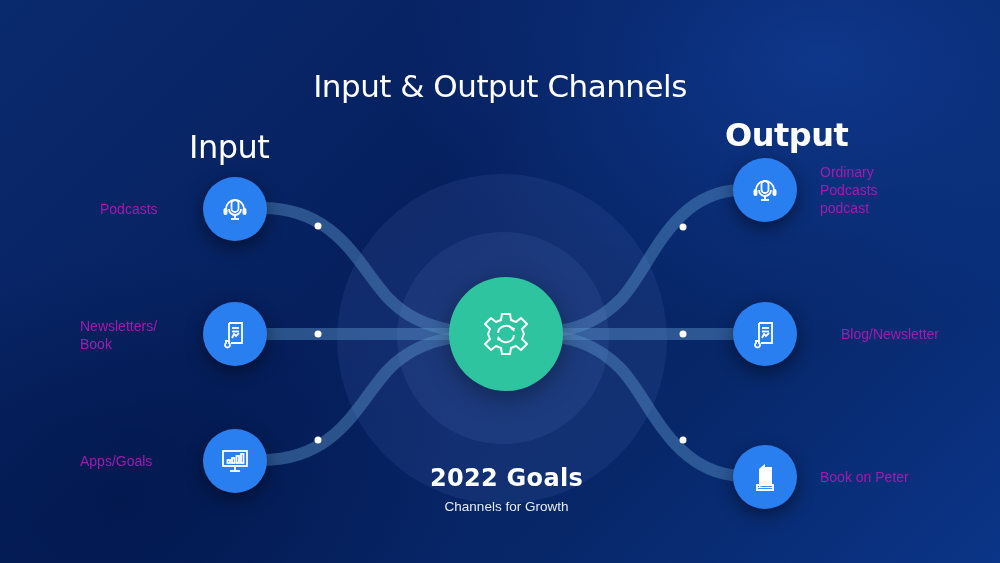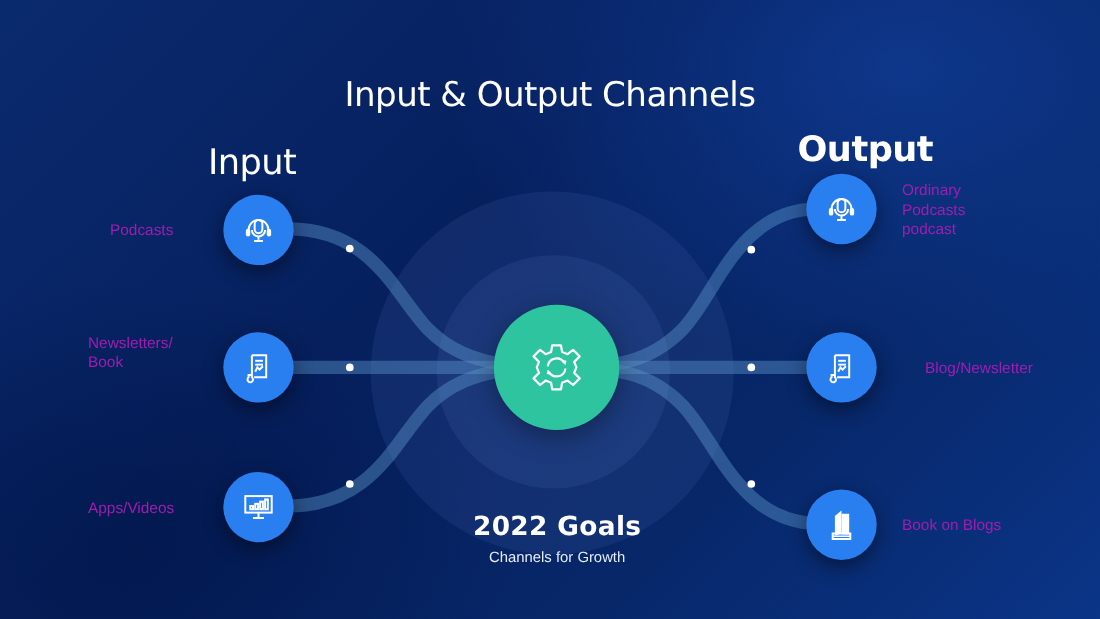--- a/index.html
+++ b/index.html
@@ -124,25 +124,25 @@
         <line x1="10" y1="24" x2="20" y2="24"></line>
         <rect x="7.5" y="13" width="2.5" height="3"></rect>
         <rect x="12" y="11" width="2.5" height="5"></rect>
         <rect x="16.5" y="9" width="2.5" height="7"></rect>
         <rect x="21" y="7" width="2.5" height="9"></rect>
       </g>
     </svg>
   </div>
 
   <div class="label right" style="left:100px;top:160px;width:80px;">Podcasts</div>
-  <div class="label right" style="left:80px;top:262px;width:100px;">
+  <div class="label right" style="left:80px;top:277px;width:100px;">
     <div>Newsletters/</div>
     <div>Book</div>
   </div>
-  <div class="label right" style="left:80px;top:412px;width:100px;">Apps/Videos</div>
+  <div class="label right" style="left:80px;top:412px;width:100px;">Apps/Goals</div>
 
   <div class="hub">
     <svg width="50" height="50" viewBox="0 0 50 50">
       <g fill="none" stroke="#fff" stroke-width="2" stroke-linejoin="round">
         <path d="M21,5 H29 L30,11 L35,13 L40,9 L46,15 L41,20 L43,25 L41,30 L46,35 L40,41 L35,37 L30,39 L29,45 H21 L20,39 L15,37 L10,41 L4,35 L9,30 L7,25 L9,20 L4,15 L10,9 L15,13 L20,11 Z"></path>
         <path d="M17,24 A8,8 0 0 1 32,21"></path>
         <path d="M33,26 A8,8 0 0 1 18,29"></path>
       </g>
       <g fill="#fff">
         <path d="M29,18 L34,19 L33,23 Z"></path>
@@ -186,15 +186,15 @@
       <line x1="6" y1="26.5" x2="22" y2="26.5" stroke="#fff" stroke-width="1.2"></line>
     </svg>
   </div>
 
   <div class="label left" style="left:820px;top:123px;width:120px;">
     <div>Ordinary</div>
     <div>Podcasts</div>
     <div>podcast</div>
   </div>
   <div class="label left" style="left:820px;top:285px;width:140px;text-align:center;">Blog/Newsletter</div>
-  <div class="label left" style="left:820px;top:428px;width:140px;">Book on Blogs</div>
+  <div class="label left" style="left:820px;top:428px;width:140px;">Book on Peter</div>
 
 </div>
 
 </body></html>

